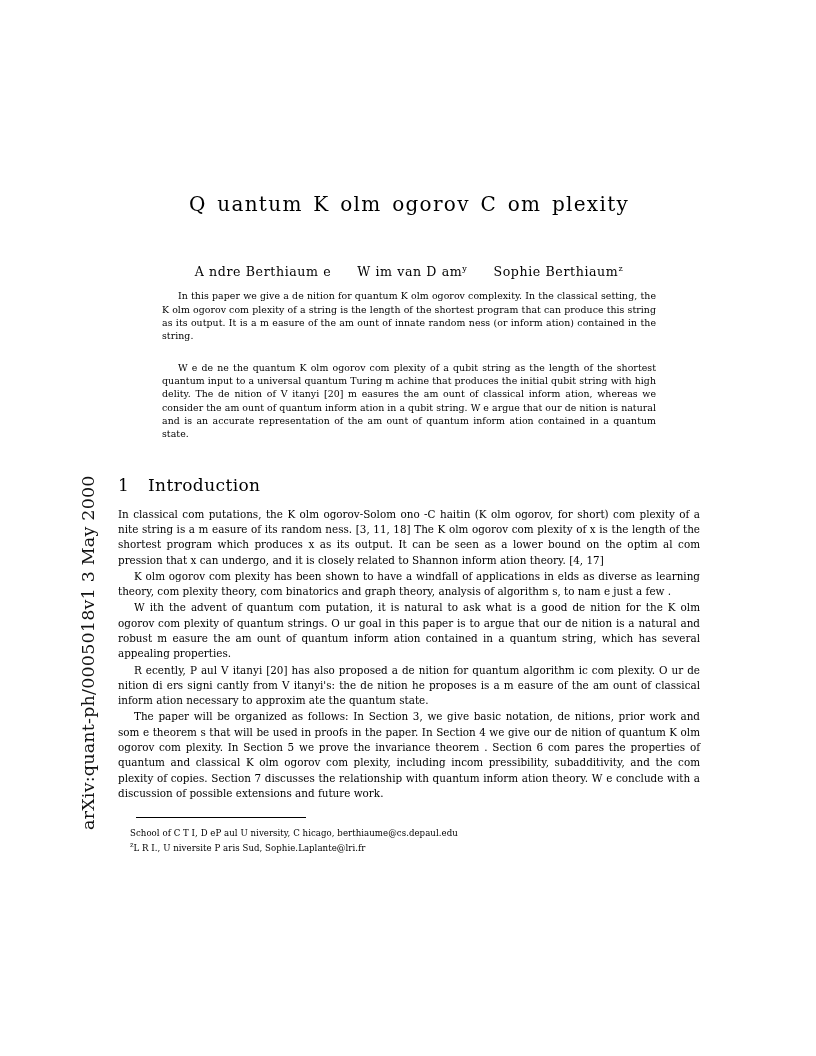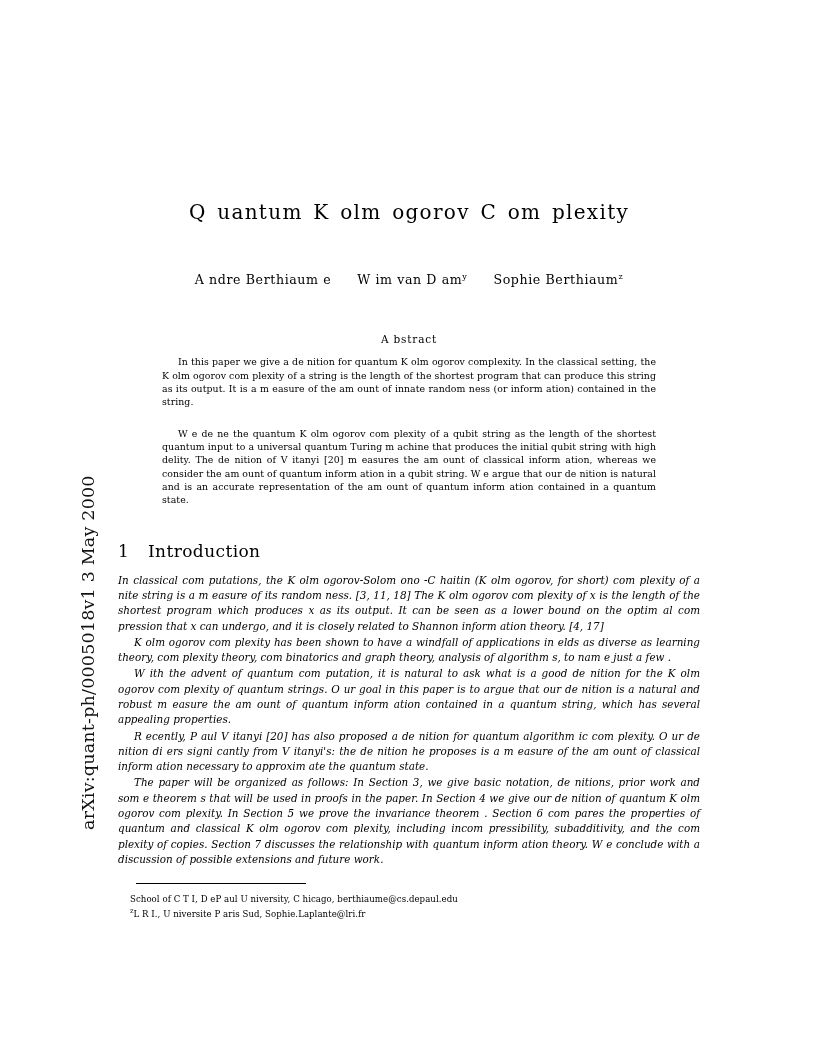--- a/index.html
+++ b/index.html
@@ -29,21 +29,21 @@
     font-size: 17.5px;
     letter-spacing: 0.2px;
     color: #111;
     white-space: nowrap;
   }
 
   
   .page {
     position: absolute;
     left: 118px;
-    top: 8px;
+    top: 0;
     width: 582px;
     height: 817px;
   }
 
   .title {
     margin-top: 192px;
     text-align: center;
     font-size: 20px;
     letter-spacing: 1.3px;
     word-spacing: 3px;
@@ -100,21 +100,20 @@
 
   .body-text {
     margin-top: 12px;
     font-size: 10.4px;
     line-height: 1.47;
     text-align: justify;
   }
   .body-text p {
     margin: 0;
     text-indent: 0;
-    font-style: italic;
   }
   .body-text p.ind {
     text-indent: 16px;
   }
   .body-text p + p {
     margin-top: 1px;
   }
 
   .footnote-rule {
     margin-top: 16px;
@@ -146,21 +145,20 @@
 <div class="page">
 
   <div class="title">Q uantum  K olm ogorov C om plexity</div>
 
   <div class="authors">
     <div class="author"><span>A ndre Berthiaum e</span><sup></sup></div>
     <div class="author"><span>W im van D am</span><sup>y</sup></div>
     <div class="author"><span>Sophie Berthiaum</span><sup>z</sup></div>
   </div>
 
-  <div class="abstract-head">A bstract</div>
 
   <div class="abstract">
     <p>In this paper we give a de nition for quantum K olm ogorov complexity. In the classical setting, the K olm ogorov com plexity of a string is the length of the shortest program  that can produce this string as its output. It is a m easure of the am ount of innate random ness (or inform ation) contained in the string.</p>
     <p>W e de ne the quantum  K olm ogorov com plexity of a qubit string as the length of the shortest quantum  input to a universal quantum  Turing m achine that produces the initial qubit string with high  delity. The de nition of V itanyi [20] m easures the am ount of classical inform ation, whereas we consider the am ount of quantum  inform ation in a qubit string. W e argue that our de nition is natural and is an accurate representation of the am ount of quantum inform ation contained in a quantum  state.</p>
   </div>
 
   <div class="section-head">
     <span class="num">1</span><span>Introduction</span>
   </div>
 

